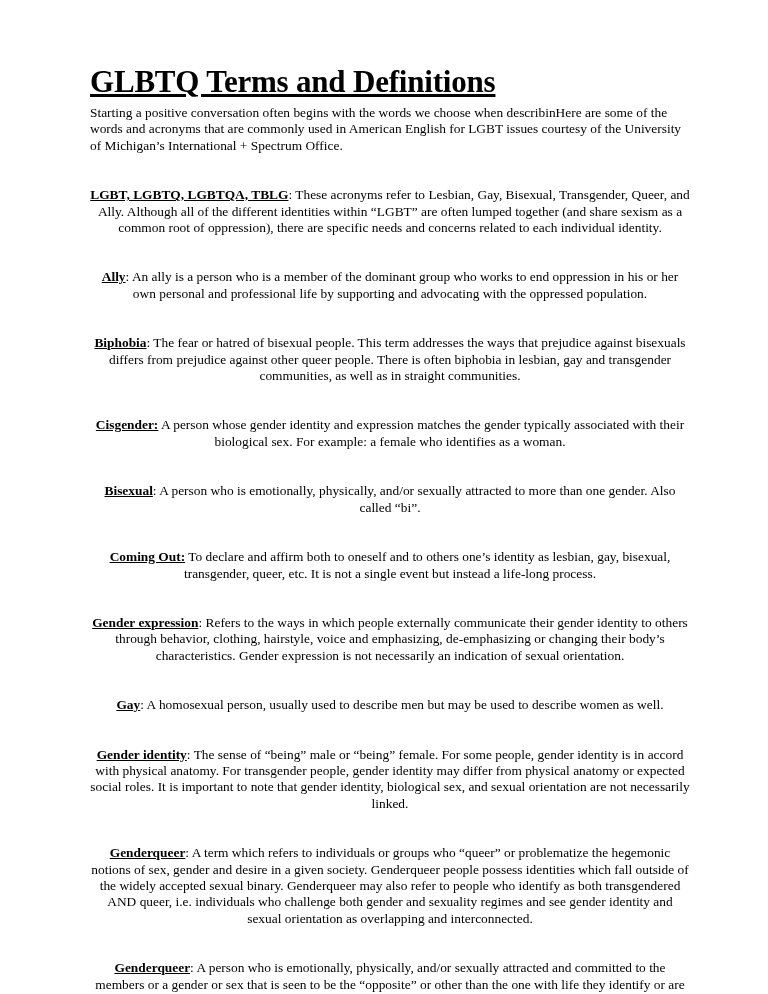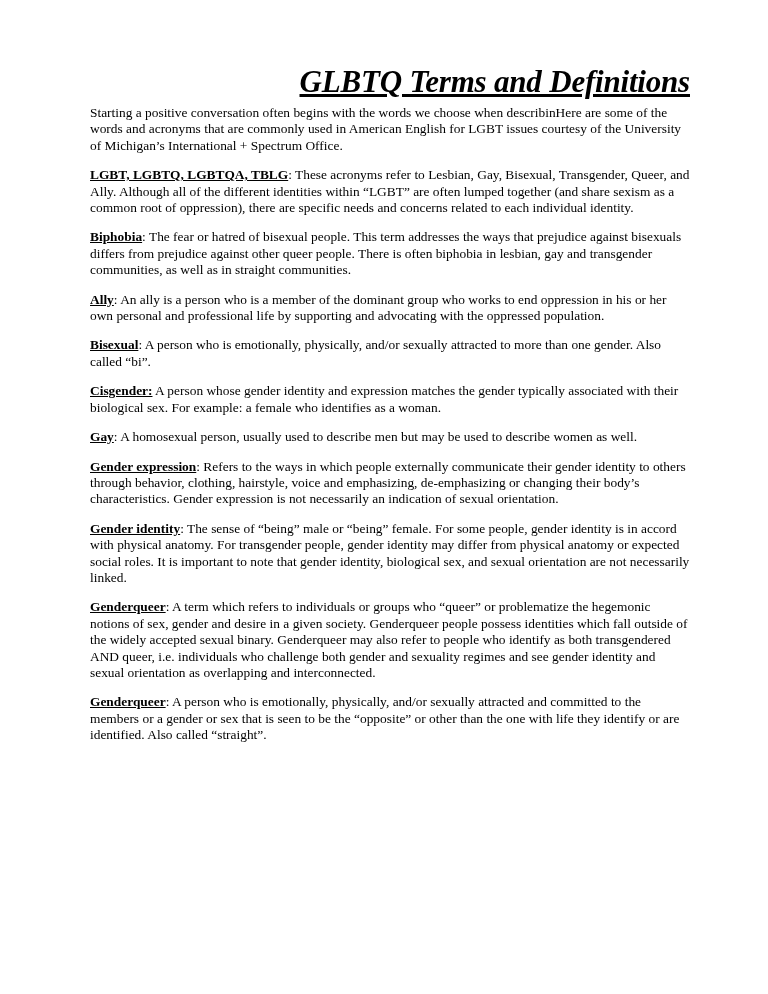--- a/index.html
+++ b/index.html
@@ -3,48 +3,49 @@
 <meta charset="utf-8">
 <style>
   html, body { margin: 0; padding: 0; background: #ffffff; }
   body { width: 768px; height: 994px; overflow: hidden; position: relative; }
   .page {
     position: absolute; left: 90px; top: 0; width: 600px;
     font-family: "Liberation Serif", "DejaVu Serif", serif;
     color: #000; font-size: 13.4px; line-height: 16.4px;
   }
   .title {
-    margin: 64px 0 0 0; text-align: right;
+    margin: 64px 0 0 0; text-align: left;
     font-size: 31px; font-weight: bold; text-decoration: underline;
-    line-height: 36px; letter-spacing: -0.2px; font-style: italic;
+    line-height: 36px; letter-spacing: -0.2px;
   }
   .intro { margin: 5px 0 0 0; }
-  .entry { margin: 13px 0 0 0; }
+  .entry { margin: 33px 0 0 0; text-align: center; }
   .term { font-weight: bold; text-decoration: underline; }
 </style>
 </head>
 <body>
 
 <div class="page">
   <h1 class="title">GLBTQ Terms and Definitions</h1>
   <p class="intro">Starting a positive conversation often begins with the words we choose when describinHere are some of the words and acronyms that are commonly used in American English for LGBT issues courtesy of the University of Michigan’s International + Spectrum Office.</p>
 
   <p class="entry"><span class="term">LGBT, LGBTQ, LGBTQA, TBLG</span><span>:</span><span> These acronyms refer to Lesbian, Gay, Bisexual, Transgender, Queer, and Ally. Although all of the different identities within “LGBT” are often lumped together (and share sexism as a common root of oppression), there are specific needs and concerns related to each individual identity.</span></p>
 
+  <p class="entry"><span class="term">Ally</span><span>:</span><span> An ally is a person who is a member of the dominant group who works to end oppression in his or her own personal and professional life by supporting and advocating with the oppressed population.</span></p>
+
   <p class="entry"><span class="term">Biphobia</span><span>:</span><span> The fear or hatred of bisexual people. This term addresses the ways that prejudice against bisexuals differs from prejudice against other queer people. There is often biphobia in lesbian, gay and transgender communities, as well as in straight communities.</span></p>
 
-  <p class="entry"><span class="term">Ally</span><span>:</span><span> An ally is a person who is a member of the dominant group who works to end oppression in his or her own personal and professional life by supporting and advocating with the oppressed population.</span></p>
+  <p class="entry"><span class="term">Cisgender:</span><span></span><span> A person whose gender identity and expression matches the gender typically associated with their biological sex. For example: a female who identifies as a woman.</span></p>
 
   <p class="entry"><span class="term">Bisexual</span><span>:</span><span> A person who is emotionally, physically, and/or sexually attracted to more than one gender. Also called “bi”.</span></p>
 
-  <p class="entry"><span class="term">Cisgender:</span><span></span><span> A person whose gender identity and expression matches the gender typically associated with their biological sex. For example: a female who identifies as a woman.</span></p>
+  <p class="entry"><span class="term">Coming Out:</span><span></span><span> To declare and affirm both to oneself and to others one’s identity as lesbian, gay, bisexual, transgender, queer, etc. It is not a single event but instead a life-long process.</span></p>
 
+  <p class="entry"><span class="term">Gender expression</span><span>:</span><span> Refers to the ways in which people externally communicate their gender identity to others through behavior, clothing, hairstyle, voice and emphasizing, de-emphasizing or changing their body’s characteristics. Gender expression is not necessarily an indication of sexual orientation.</span></p>
 
   <p class="entry"><span class="term">Gay</span><span>:</span><span> A homosexual person, usually used to describe men but may be used to describe women as well.</span></p>
-
-  <p class="entry"><span class="term">Gender expression</span><span>:</span><span> Refers to the ways in which people externally communicate their gender identity to others through behavior, clothing, hairstyle, voice and emphasizing, de-emphasizing or changing their body’s characteristics. Gender expression is not necessarily an indication of sexual orientation.</span></p>
 
   <p class="entry"><span class="term">Gender identity</span><span>:</span><span> The sense of “being” male or “being” female. For some people, gender identity is in accord with physical anatomy. For transgender people, gender identity may differ from physical anatomy or expected social roles. It is important to note that gender identity, biological sex, and sexual orientation are not necessarily linked.</span></p>
 
   <p class="entry"><span class="term">Genderqueer</span><span>:</span><span> A term which refers to individuals or groups who “queer” or problematize the hegemonic notions of sex, gender and desire in a given society. Genderqueer people possess identities which fall outside of the widely accepted sexual binary. Genderqueer may also refer to people who identify as both transgendered AND queer, i.e. individuals who challenge both gender and sexuality regimes and see gender identity and sexual orientation as overlapping and interconnected.</span></p>
 
   <p class="entry"><span class="term">Genderqueer</span><span>:</span><span> A person who is emotionally, physically, and/or sexually attracted and committed to the members or a gender or sex that is seen to be the “opposite” or other than the one with life they identify or are identified. Also called “straight”.</span></p>
 </div>
 
 </body></html>

